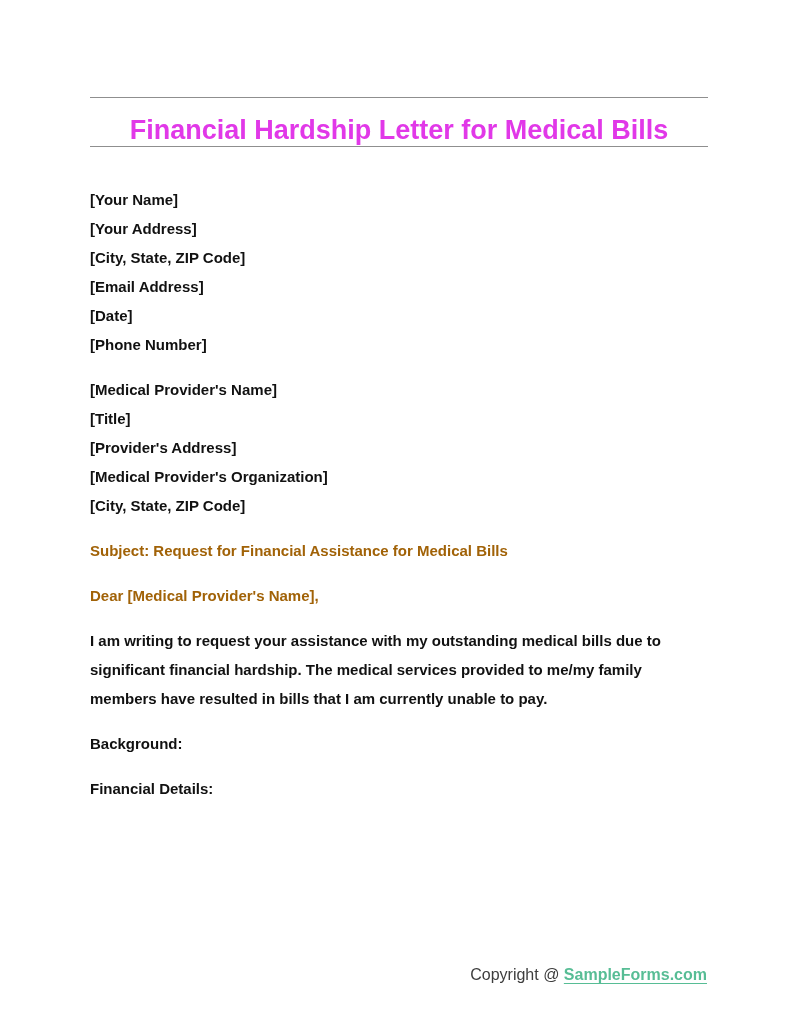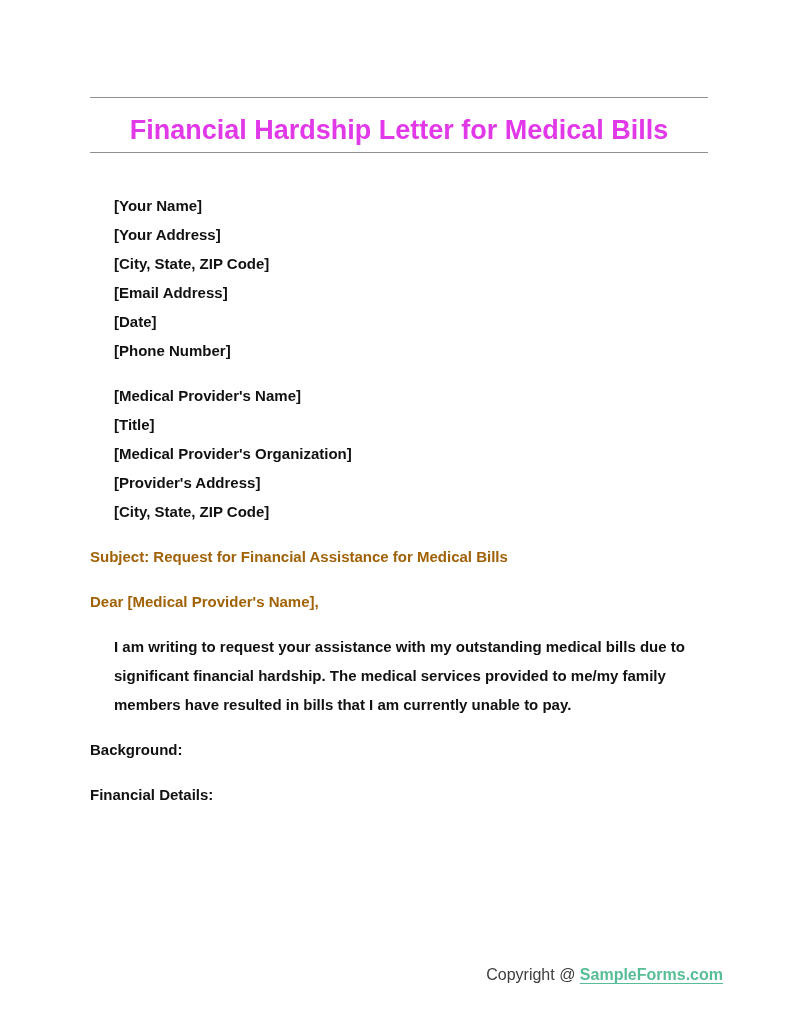--- a/index.html
+++ b/index.html
@@ -27,43 +27,42 @@
   .rule {
     border: none;
     border-top: 1px solid #8f8f8f;
     margin: 0;
   }
   .doc-title {
     font-size: 27px;
     font-weight: 700;
     color: #e138e8;
     text-align: center;
-    margin: 17px 0 6px 0;
+    margin: 17px 0 0 0;
     letter-spacing: 0px;
     white-space: nowrap;
   }
   .letter {
     margin-top: 38px;
     font-size: 15px;
     font-weight: 700;
     line-height: 29px;
   }
   .block {
     margin: 0 0 16px 0;
   }
   .line {
     display: block;
-    margin-left: 24px;
   }
   .magenta {
     color: #a16207;
   }
   .footer {
     position: absolute;
-    right: 75px;
+    right: 91px;
     top: 966px;
     font-size: 16px;
     color: #3d3d3d;
     font-weight: 400;
     white-space: nowrap;
   }
   .brand-link {
     color: #57bd95;
     font-weight: 700;
     text-decoration: underline;
@@ -89,22 +88,22 @@
       <span class="line">[Your Address]</span>
       <span class="line">[City, State, ZIP Code]</span>
       <span class="line">[Email Address]</span>
       <span class="line">[Date]</span>
       <span class="line">[Phone Number]</span>
     </div>
 
     <div class="block">
       <span class="line">[Medical Provider's Name]</span>
       <span class="line">[Title]</span>
+      <span class="line">[Provider's Address]</span>
       <span class="line">[Medical Provider's Organization]</span>
-      <span class="line">[Provider's Address]</span>
       <span class="line">[City, State, ZIP Code]</span>
     </div>
 
     <div class="block magenta">Subject: Request for Financial Assistance for Medical Bills</div>
 
     <div class="block magenta">Dear [Medical Provider's Name],</div>
 
     <div class="block">
       <span class="line">I am writing to request your assistance with my outstanding medical bills due to</span>
       <span class="line">significant financial hardship. The medical services provided to me/my family</span>

